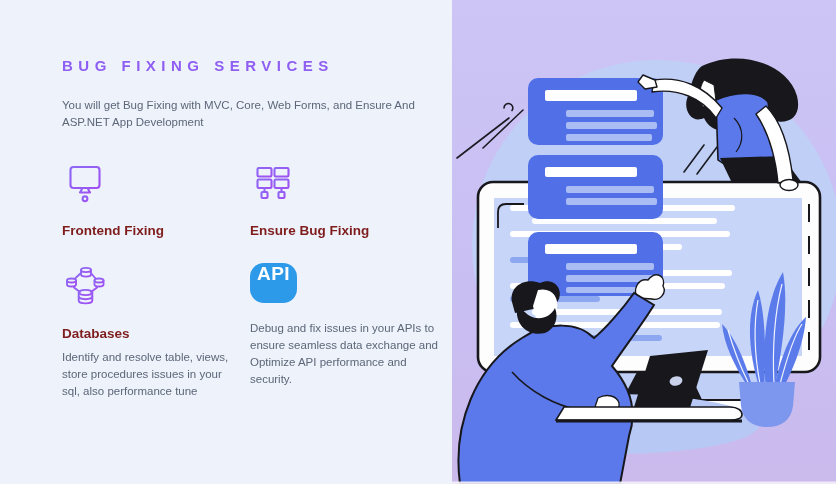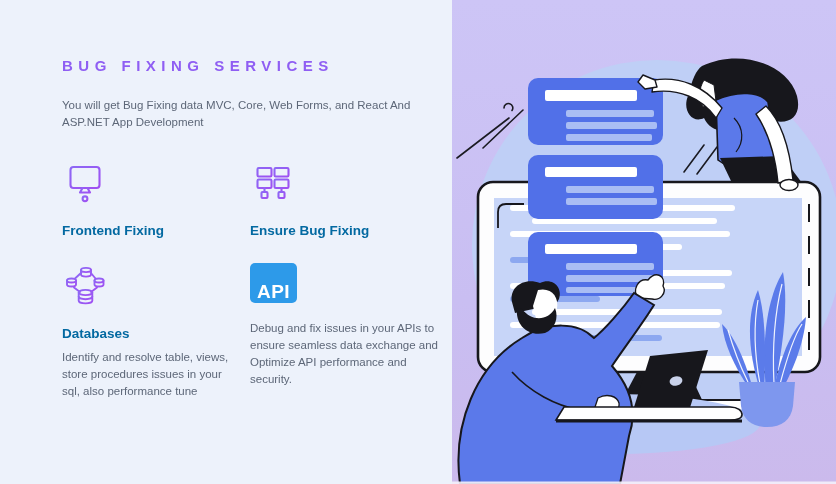--- a/index.html
+++ b/index.html
@@ -8,39 +8,39 @@
 
   
   .content{width:452px;height:380px;box-sizing:border-box;padding:56px 0 0 62px;background:#edf2fb;flex:none;}
   .eyebrow{color:#8f5ef3;font-size:15px;font-weight:700;letter-spacing:5.5px;line-height:20px;}
   .headline{color:#0d0e12;font-size:26px;font-weight:800;letter-spacing:-.2px;margin-top:11px;line-height:30px;}
   .lede{color:#5d6778;font-size:11.5px;line-height:17px;margin-top:21px;max-width:362px;}
 
   .services{display:grid;grid-template-columns:188px 202px;column-gap:0;row-gap:24px;margin-top:29px;}
   .service{box-sizing:border-box;padding-right:14px;}
   .service .icon-wrap{height:50px;display:flex;align-items:flex-start;}
-  .service h3{margin:13px 0 0;font-size:13.5px;font-weight:700;color:#0369a1;line-height:16px;}
+  .service h3{margin:13px 0 0;font-size:13.5px;font-weight:700;color:#7f1d1d;line-height:16px;}
   .service p{margin:7px 0 0;font-size:11.5px;line-height:17px;color:#5d6778;}
   .svc-icon{display:block;}
 
-  .api-badge{width:47px;height:40px;background:#2d9ae9;border-radius:5px;display:flex;align-items:flex-end;justify-content:center;}
+  .api-badge{width:47px;height:40px;background:#2d9ae9;border-radius:14px;display:flex;align-items:flex-start;justify-content:center;}
   .api-badge span{color:#ffffff;font-weight:800;font-size:19px;letter-spacing:.5px;}
 
   
   .art{width:384px;height:484px;flex:none;position:relative;}
   .art svg{display:block;}
 </style>
 </head>
 <body>
 
 <div class="page">
 
   <div class="content">
     <div class="eyebrow">BUG FIXING SERVICES</div>
-    <div class="lede">You will get Bug Fixing data MVC, Core, Web Forms, and React And ASP.NET App Development</div>
+    <div class="lede">You will get Bug Fixing with MVC, Core, Web Forms, and Ensure And ASP.NET App Development</div>
 
     <div class="services">
 
       <div class="service">
         <div class="icon-wrap">
           <svg class="svc-icon" width="46" height="46" viewBox="0 0 46 46">
             <defs>
               <linearGradient id="pg1" x1="0" y1="0" x2="1" y2="1">
                 <stop offset="0" stop-color="#8d68f5"></stop>
                   <stop offset="1" stop-color="#a04ff2"></stop>

